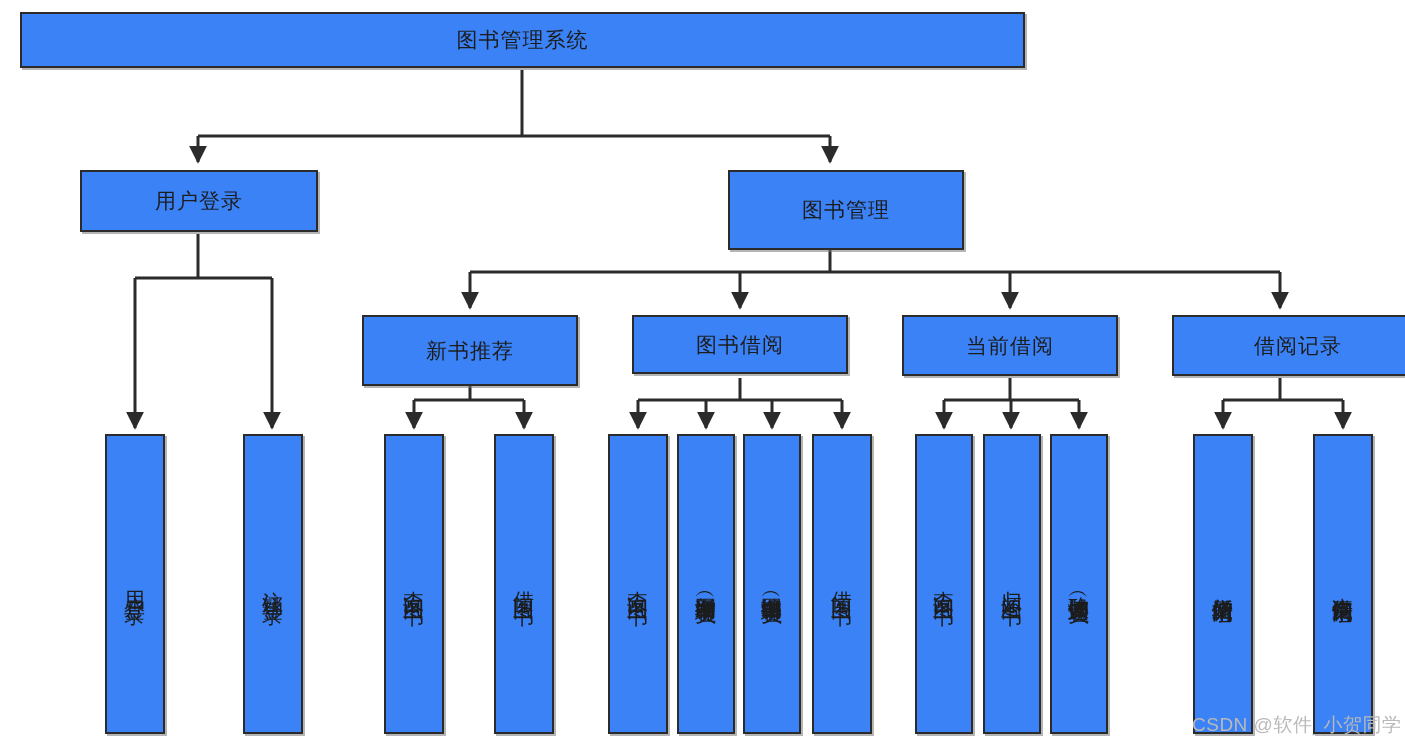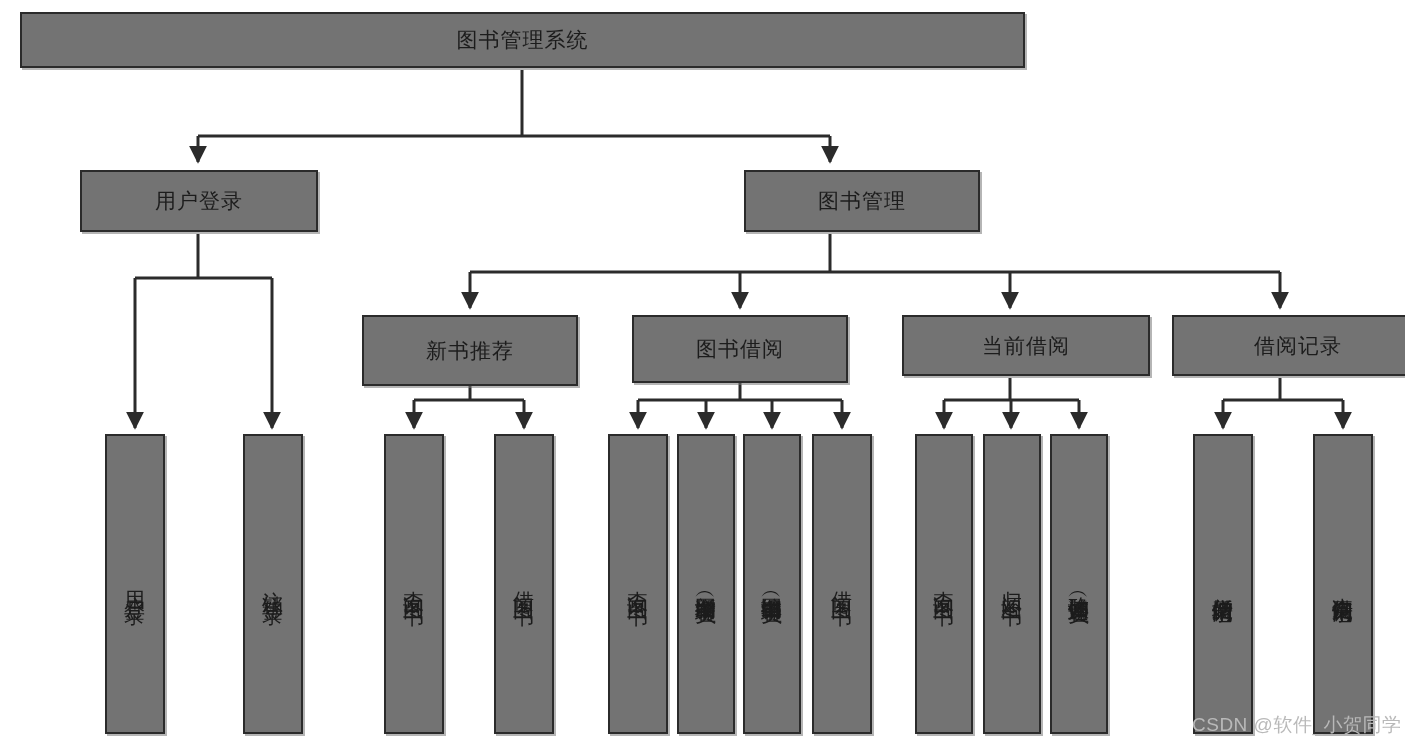--- a/index.html
+++ b/index.html
@@ -20,21 +20,21 @@
   svg#diagram {
     position: absolute;
     left: 0;
     top: 0;
     width: 1405px;
     height: 747px;
   }
   .node-box {
     position: absolute;
     box-sizing: border-box;
-    background: #737373;
+    background: #3b82f6;
     border: 2.5px solid #2b2b2b;
     box-shadow: 2px 2px 0 0 rgba(120,120,120,0.55);
     display: flex;
     align-items: center;
     justify-content: center;
     color: #1c1c1c;
   }
   .node-h {
     font-size: 21px;
     letter-spacing: 1px;
@@ -117,31 +117,31 @@
     </g>
   </svg>
 
   <div class="node-box node-h" style="left:20px; top:12px; width:1005px; height:56px;">
     <span>图书管理系统</span>
   </div>
 
   <div class="node-box node-h" style="left:80px; top:170px; width:238px; height:62px;">
     <span>用户登录</span>
   </div>
-  <div class="node-box node-h" style="left:744px; top:170px; width:236px; height:62px;">
+  <div class="node-box node-h" style="left:728px; top:170px; width:236px; height:80px;">
     <span>图书管理</span>
   </div>
 
   <div class="node-box node-h" style="left:362px; top:315px; width:216px; height:71px;">
     <span>新书推荐</span>
   </div>
-  <div class="node-box node-h" style="left:632px; top:315px; width:216px; height:68px;">
+  <div class="node-box node-h" style="left:632px; top:315px; width:216px; height:59px;">
     <span>图书借阅</span>
   </div>
-  <div class="node-box node-h" style="left:902px; top:315px; width:248px; height:61px;">
+  <div class="node-box node-h" style="left:902px; top:315px; width:216px; height:61px;">
     <span>当前借阅</span>
   </div>
   <div class="node-box node-h" style="left:1172px; top:315px; width:252px; height:61px;">
     <span>借阅记录</span>
   </div>
 
   <div class="node-box node-v" style="left:105px; top:434px; width:60px; height:300px;">
     <span>用户登录</span>
   </div>
   <div class="node-box node-v" style="left:243px; top:434px; width:60px; height:300px;">

